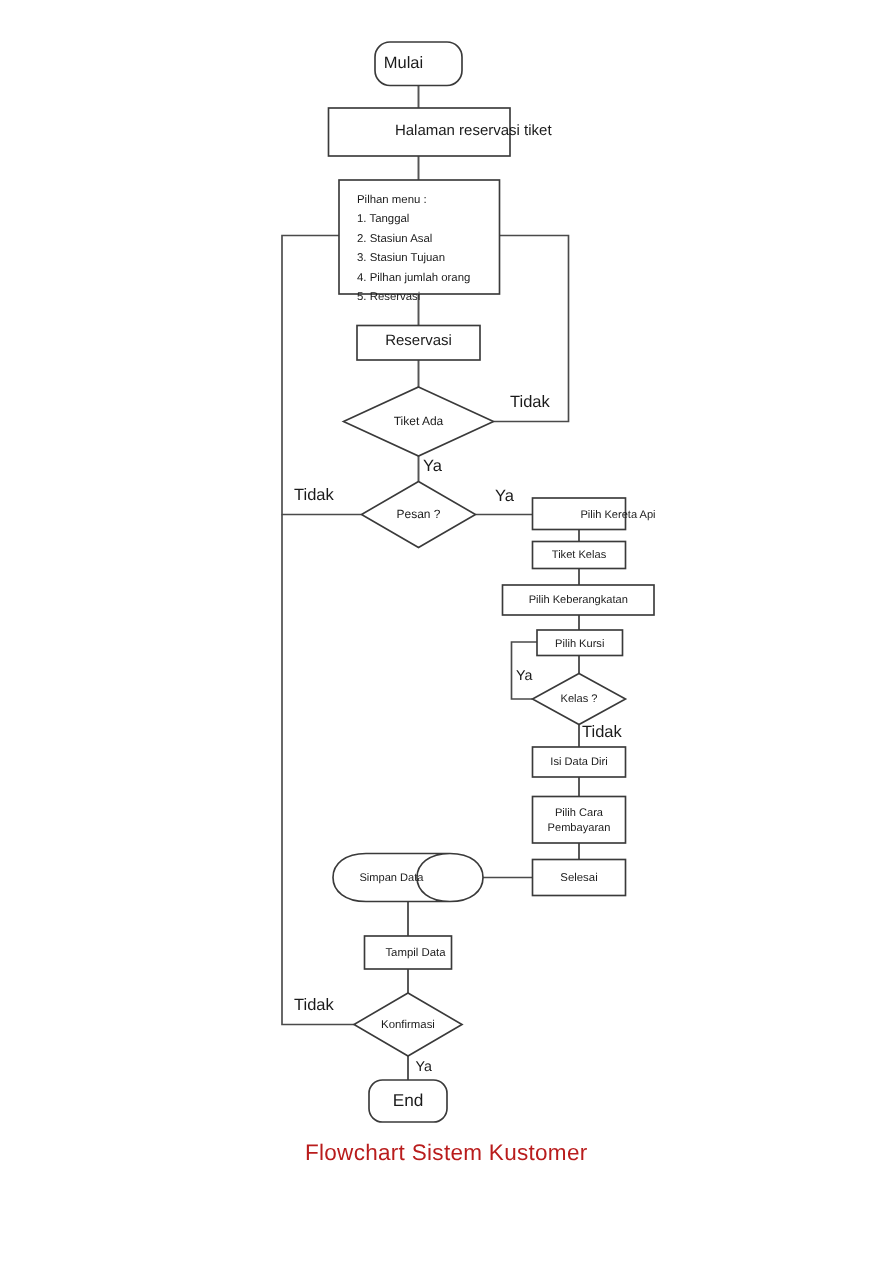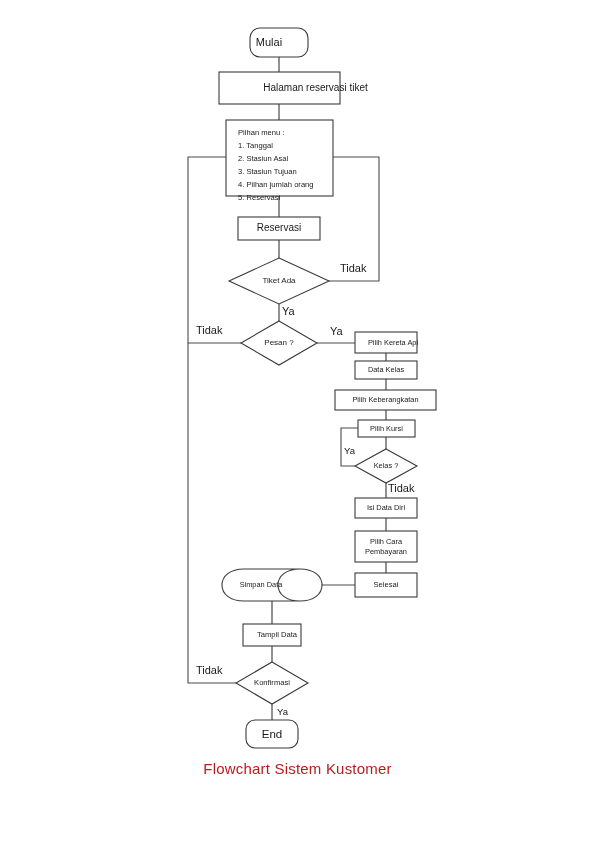--- a/index.html
+++ b/index.html
@@ -161,23 +161,23 @@
 3. Stasiun Tujuan
 4. Pilhan jumlah orang
 5. Reservasi</div>
 
 <div class="node-label" style="left:238px;top:217px;width:82px;height:23px;font-size:10px;text-align:center;">Reservasi</div>
 
 <div class="node-label" style="left:249px;top:272px;width:60px;height:18px;font-size:8px;">Tiket Ada</div>
 
 <div class="node-label" style="left:249px;top:334px;width:60px;height:18px;font-size:8px;">Pesan ?</div>
 
-<div class="node-label" style="left:355px;top:332px;width:76px;height:21px;font-size:7.4px;text-align:center;">Pilih Kereta Api</div>
-
-<div class="node-label" style="left:355px;top:361px;width:62px;height:18px;font-size:7.4px;">Data Kelas</div>
+<div class="node-label" style="left:374px;top:332px;width:76px;height:21px;font-size:7.4px;text-align:center;">Pilih Kereta Api</div>
+
+<div class="node-label" style="left:355px;top:361px;width:62px;height:18px;font-size:7.4px;">Tiket Kelas</div>
 
 <div class="node-label" style="left:335px;top:390px;width:101px;height:20px;font-size:7.4px;">Pilih Keberangkatan</div>
 
 <div class="node-label" style="left:358px;top:420px;width:57px;height:18px;font-size:7.4px;">Pilih Kursi</div>
 
 <div class="node-label" style="left:361px;top:458px;width:50px;height:16px;font-size:7.4px;">Kelas ?</div>
 
 <div class="node-label" style="left:355px;top:498px;width:62px;height:20px;font-size:7.4px;">Isi Data Diri</div>
 
 <div class="node-label" style="left:355px;top:531px;width:62px;height:31px;font-size:7.4px;">Pilih Cara

